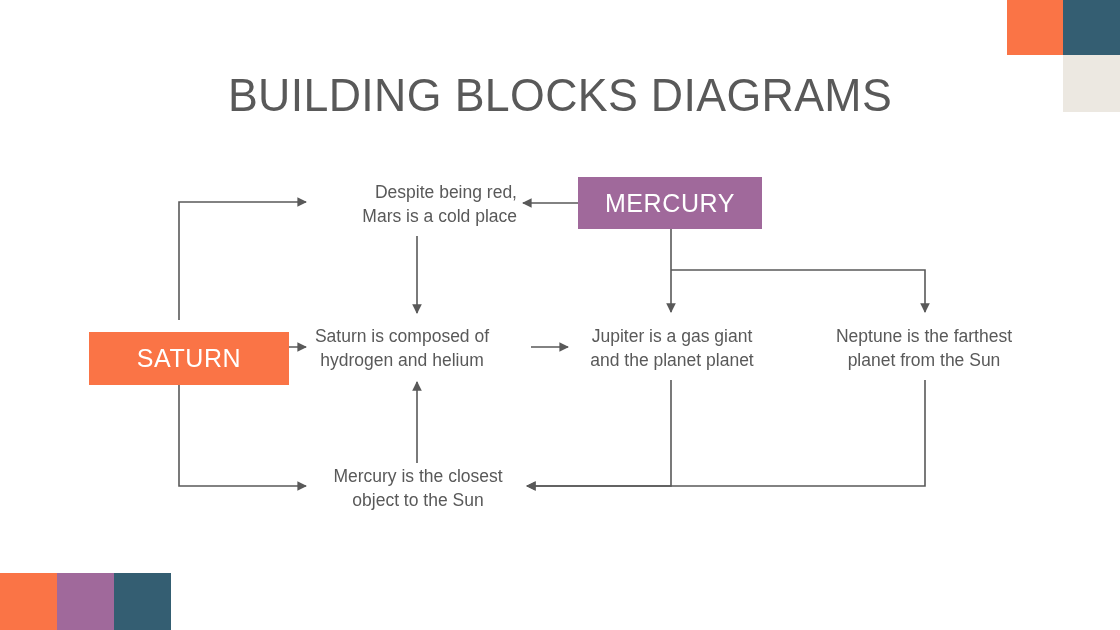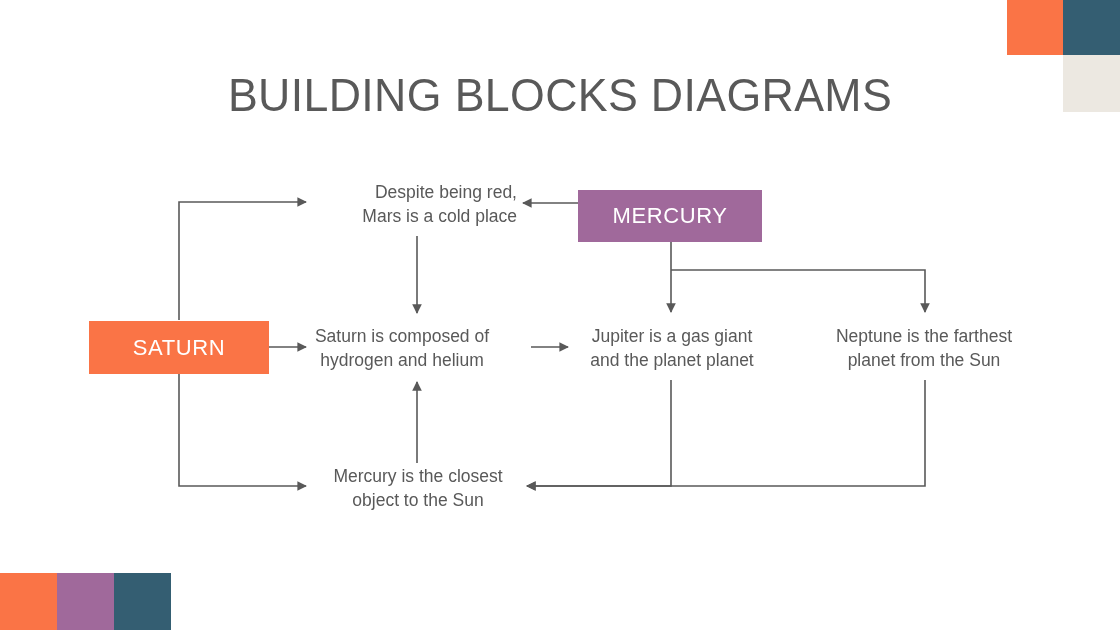--- a/index.html
+++ b/index.html
@@ -74,26 +74,25 @@
     width: 1120px; height: 630px;
   }
 
   
   .box {
     position: absolute;
     display: flex;
     align-items: center;
     justify-content: center;
     color: #ffffff;
-    font-size: 22px;
+    font-size: 25px;
     letter-spacing: 0.6px;
-    margin-top: 13px;
   }
   #box-saturn {
-    left: 89px; top: 308px; width: 180px; height: 53px;
+    left: 89px; top: 332px; width: 200px; height: 53px;
     background: #fa7446;
   }
   #box-mercury {
     left: 578px; top: 177px; width: 184px; height: 52px;
     background: #a0699b;
   }
 
   
   .node-text {
     position: absolute;

